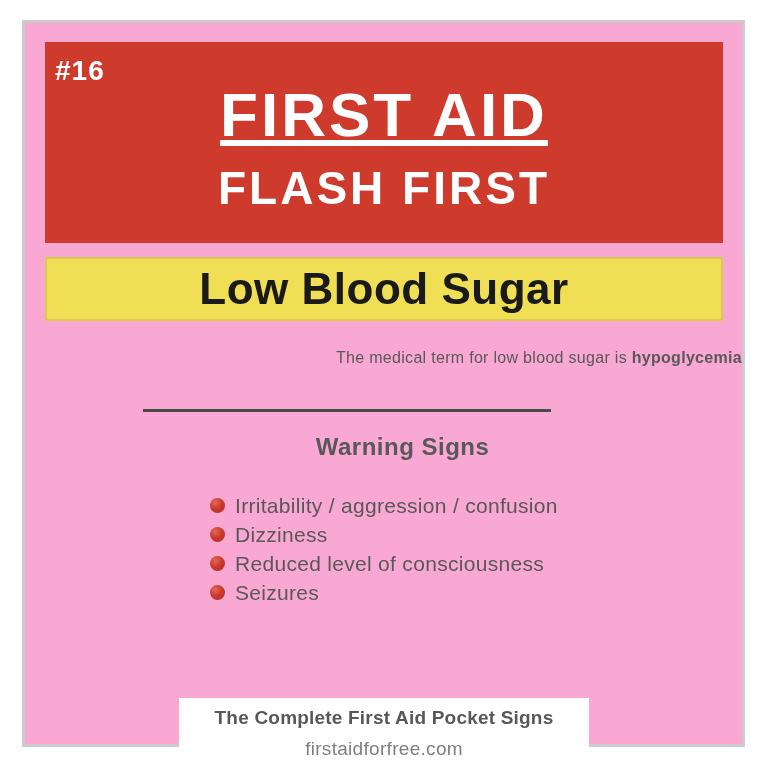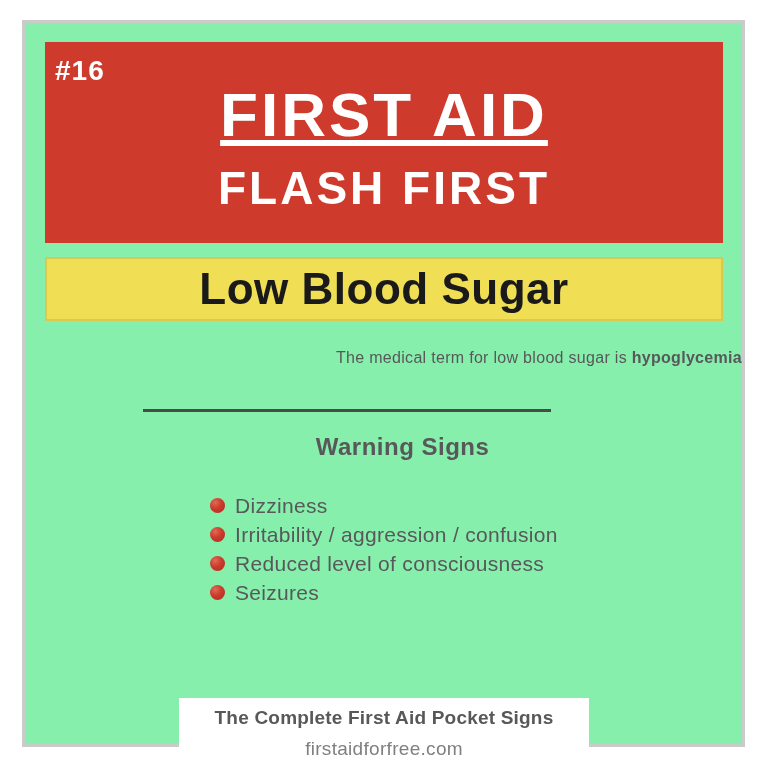--- a/index.html
+++ b/index.html
@@ -10,21 +10,21 @@
     --black:#1A1A1A;
     --border-gray:#CBCBCB;
     --divider:#4A4A4A;
     --footer-sub:#7E7F81;
   }
   *{margin:0;padding:0;box-sizing:border-box;}
   html,body{width:768px;height:768px;background:#fff;font-family:"Liberation Sans",sans-serif;position:relative;overflow:hidden;}
 
   .frame{
     position:absolute;left:22px;top:20px;width:723px;height:727px;
-    border:3px solid var(--border-gray);background:#86efac;
+    border:3px solid var(--border-gray);background:#f9a8d4;
   }
 
   
   .header{
     position:absolute;left:20px;top:19px;width:678px;height:201px;
     background:var(--red);color:#fff;
   }
   .card-number{
     position:absolute;left:10px;top:13px;
     font-size:28px;font-weight:700;letter-spacing:1px;
@@ -109,25 +109,25 @@
 
   <p class="term-sentence"><span>The medical term for low blood sugar is </span><b>hypoglycemia</b></p>
 
   <div class="divider"></div>
 
   <h2 class="warning-heading">Warning Signs</h2>
 
   <ul class="warning-list" id="warning-list">
       <li>
         <span class="bullet"></span>
-        <span>Dizziness</span>
+        <span>Irritability / aggression / confusion</span>
       </li>
       <li>
         <span class="bullet"></span>
-        <span>Irritability / aggression / confusion</span>
+        <span>Dizziness</span>
       </li>
       <li>
         <span class="bullet"></span>
         <span>Reduced level of consciousness</span>
       </li>
       <li>
         <span class="bullet"></span>
         <span>Seizures</span>
       </li>
     </ul>

